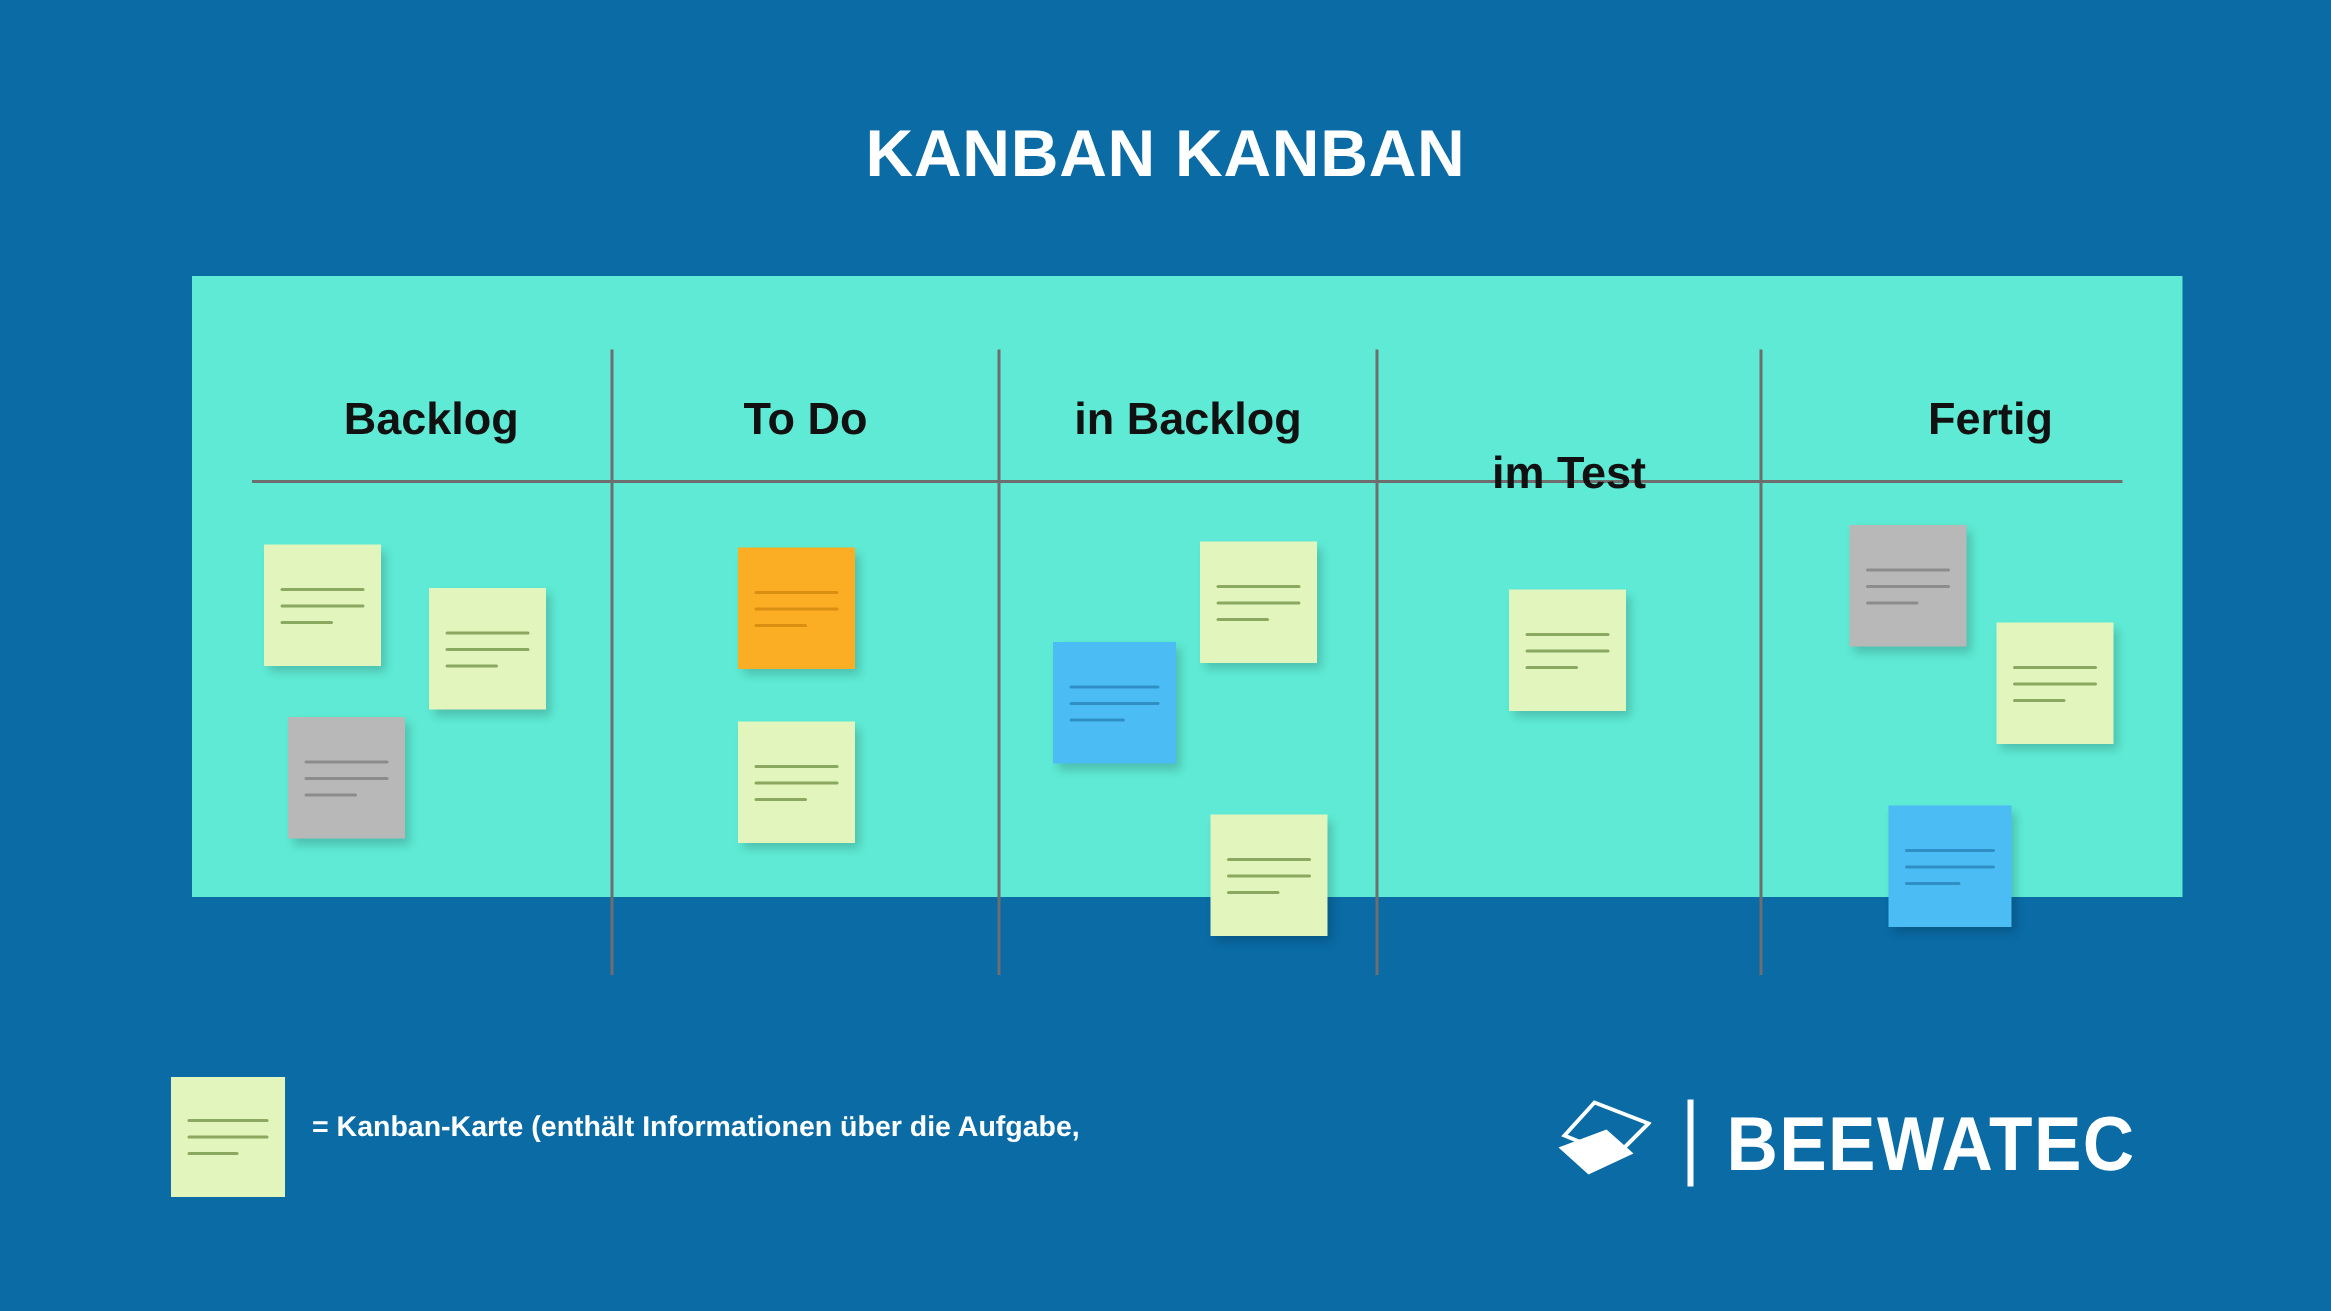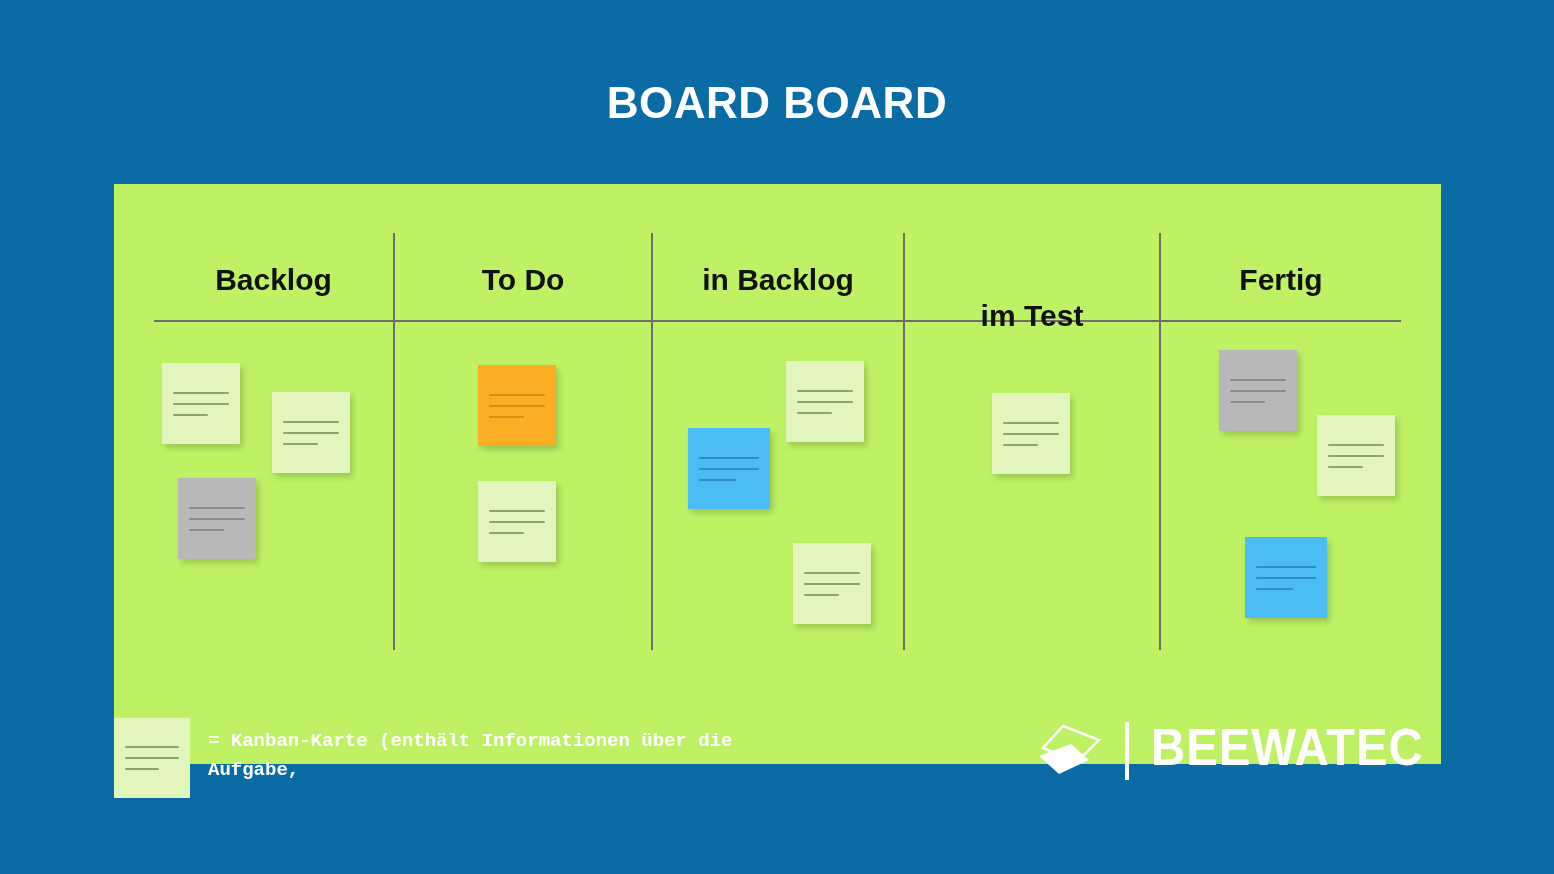--- a/index.html
+++ b/index.html
@@ -24,25 +24,25 @@
     text-align: center;
     color: #ffffff;
     font-size: 44px;
     font-weight: bold;
     letter-spacing: 0.5px;
   }
 
   
   .board {
     position: absolute;
-    left: 114px;
+    left: 128px;
     top: 184px;
     width: 1327px;
-    height: 580px;
-    background: #bef264;
+    height: 414px;
+    background: #5eead4;
   }
 
   
   .col-divider {
     position: absolute;
     top: 49px;
     width: 2px;
     height: 417px;
     background: #6e6e6e;
   }
@@ -100,35 +100,35 @@
     align-items: flex-start;
   }
   .legend-swatch {
     position: relative;
     width: 76px;
     height: 80px;
     flex: none;
   }
   .legend-text {
     margin-left: 18px;
-    margin-top: 9px;
+    margin-top: 20px;
     color: #ffffff;
     font-size: 19px;
     font-weight: bold;
     line-height: 1.5;
     max-width: 560px;
-    font-family: Liberation Mono, monospace;
   }
 
   
   .logo {
     position: absolute;
     right: 110px;
     top: 722px;
     display: flex;
+    align-items: center;
     height: 80px;
   }
   .logo-mark {
     width: 64px;
     height: 62px;
     flex: none;
   }
   .logo-divider {
     width: 4px;
     height: 58px;
@@ -142,36 +142,36 @@
     font-weight: bold;
     letter-spacing: 1px;
     line-height: 1;
     transform: scaleX(0.93);
     transform-origin: left center;
   }
 </style>
 </head>
 <body>
 
-<div class="title">BOARD BOARD</div>
+<div class="title">KANBAN KANBAN</div>
 
 <div class="board">
   <div id="dividers-host">
       <div class="col-divider" style="left: 279px; background: rgb(110, 110, 110);"></div>
       <div class="col-divider" style="left: 537px; background: rgb(110, 110, 110);"></div>
       <div class="col-divider" style="left: 789px; background: rgb(110, 110, 110);"></div>
       <div class="col-divider" style="left: 1045px; background: rgb(110, 110, 110);"></div>
     </div>
   <div class="header-rule"></div>
   <div id="headers-host">
       <div class="col-head" style="left: 40px; width: 239px;">Backlog</div>
       <div class="col-head" style="left: 281px; width: 256px; text-align: center;">To Do</div>
       <div class="col-head" style="left: 539px; width: 250px;">in Backlog</div>
       <div class="col-head" style="left: 791px; width: 254px; margin-top: 36px;">im Test</div>
-      <div class="col-head" style="left: 1047px; width: 240px;">Fertig</div>
+      <div class="col-head" style="left: 1047px; width: 240px; padding-left: 32px;">Fertig</div>
     </div>
   <div id="cards-host">
       <div class="card" style="background: rgb(226, 245, 189); left: 48px; top: 179px; width: 78px; height: 81px;">
         <div class="lines">
           <div class="ln" style="background: rgb(138, 168, 95);"></div>
           <div class="ln" style="background: rgb(138, 168, 95);"></div>
           <div class="ln" style="background: rgb(138, 168, 95);"></div>
         </div>
       </div>
       <div class="card" style="background: rgb(226, 245, 189); left: 158px; top: 208px; width: 78px; height: 81px;">

